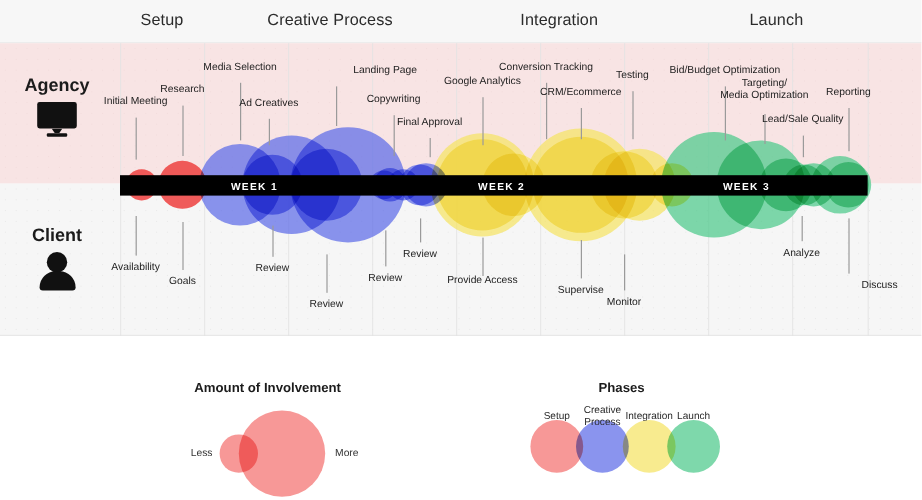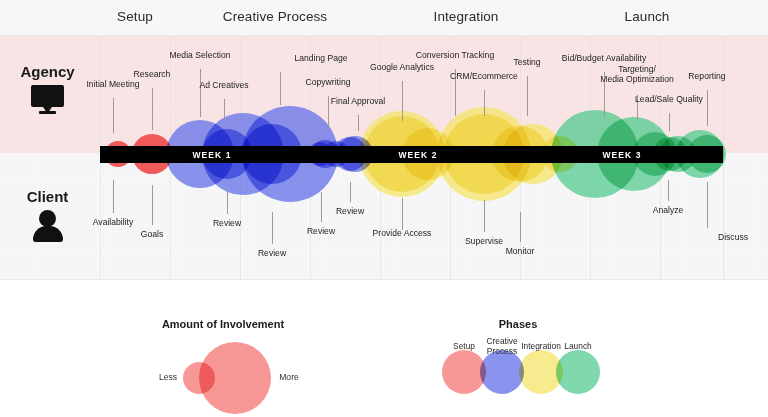--- a/index.html
+++ b/index.html
@@ -319,21 +319,21 @@
       <div class="callout" style="left: 152px; top: 69px;">Research</div>
       <div class="callout" style="left: 200px; top: 50px;">Media Selection</div>
       <div class="callout" style="left: 224px; top: 80px;">Ad Creatives</div>
       <div class="callout" style="left: 280px; top: 53px; margin-left: 41px;">Landing Page</div>
       <div class="callout" style="left: 328px; top: 77px;">Copywriting</div>
       <div class="callout" style="left: 358px; top: 96px;">Final Approval</div>
       <div class="callout" style="left: 402px; top: 62px;">Google Analytics</div>
       <div class="callout" style="left: 455px; top: 50px;">Conversion Tracking</div>
       <div class="callout" style="left: 484px; top: 71px;">CRM/Ecommerce</div>
       <div class="callout" style="left: 527px; top: 57px;">Testing</div>
-      <div class="callout" style="left: 604px; top: 53px;">Bid/Budget Availability</div>
+      <div class="callout" style="left: 604px; top: 53px;">Bid/Budget Optimization</div>
       <div class="callout" style="left: 637px; top: 64px;">Targeting/
 Media Optimization</div>
       <div class="callout" style="left: 669px; top: 94px;">Lead/Sale Quality</div>
       <div class="callout" style="left: 707px; top: 71px;">Reporting</div>
       <div class="callout" style="left: 113px; top: 217px;">Availability</div>
       <div class="callout" style="left: 152px; top: 229px;">Goals</div>
       <div class="callout" style="left: 227px; top: 218px;">Review</div>
       <div class="callout" style="left: 272px; top: 248px;">Review</div>
       <div class="callout" style="left: 321px; top: 226px;">Review</div>
       <div class="callout" style="left: 350px; top: 206px;">Review</div>

